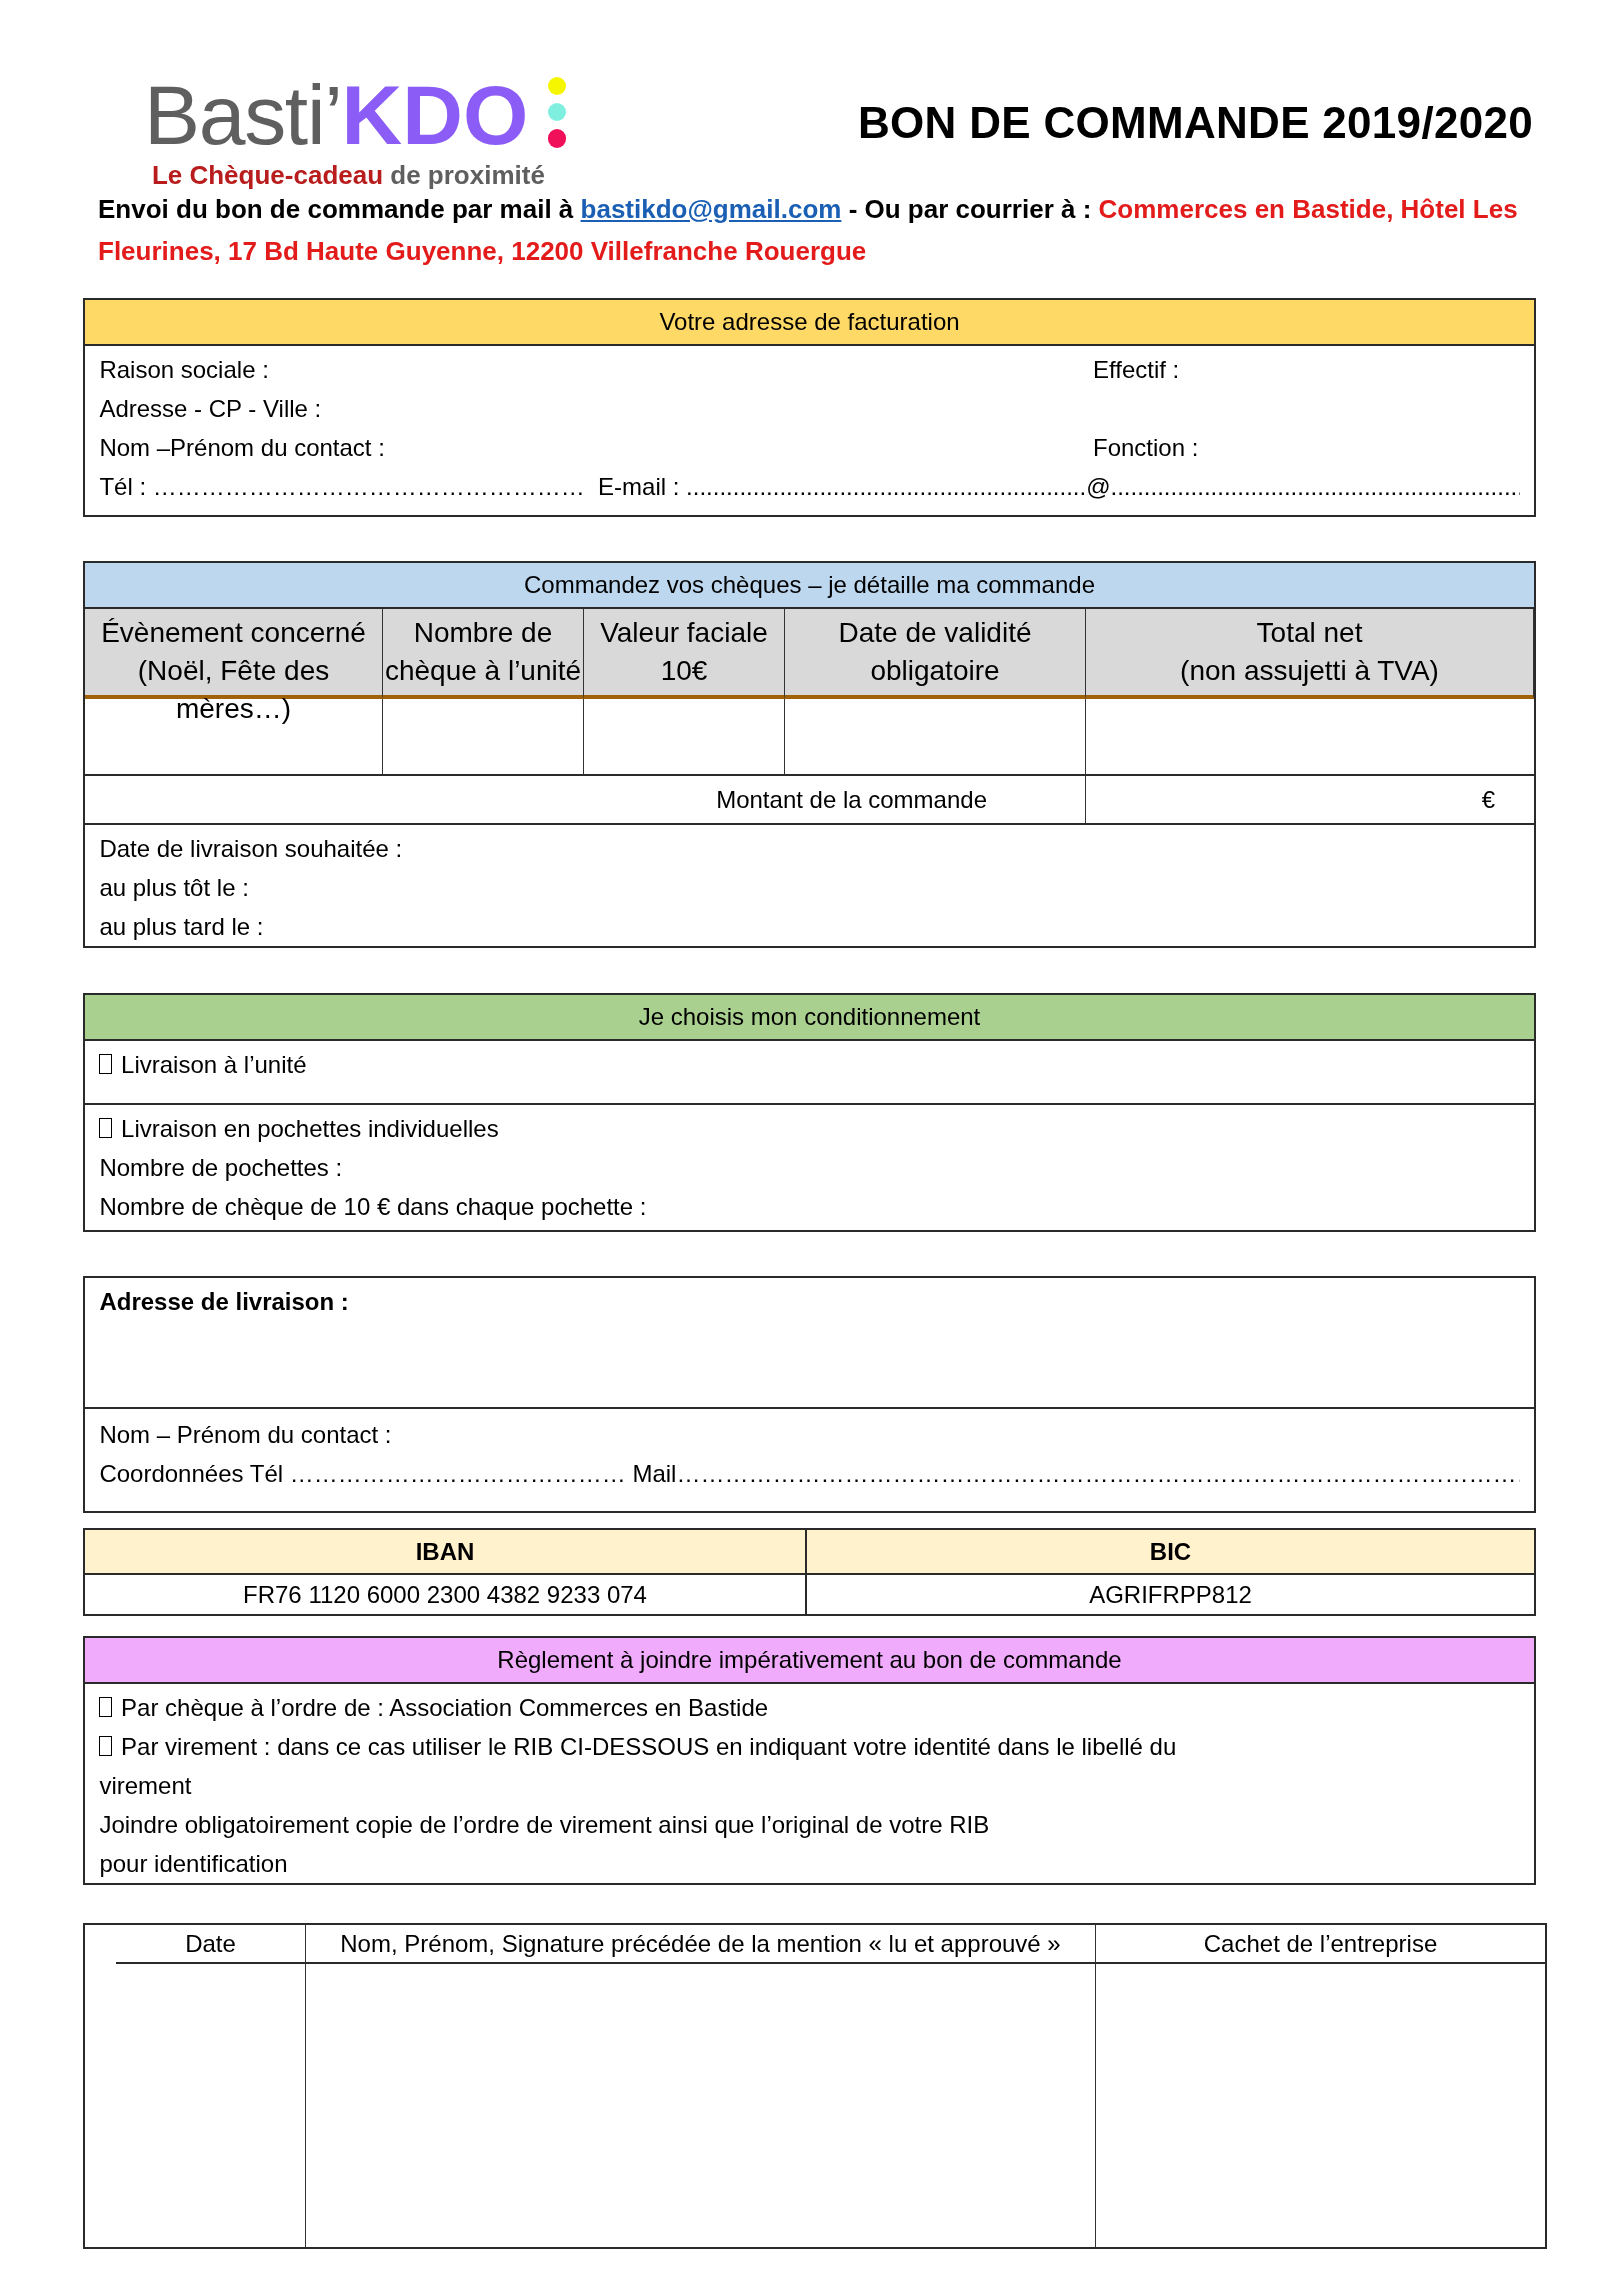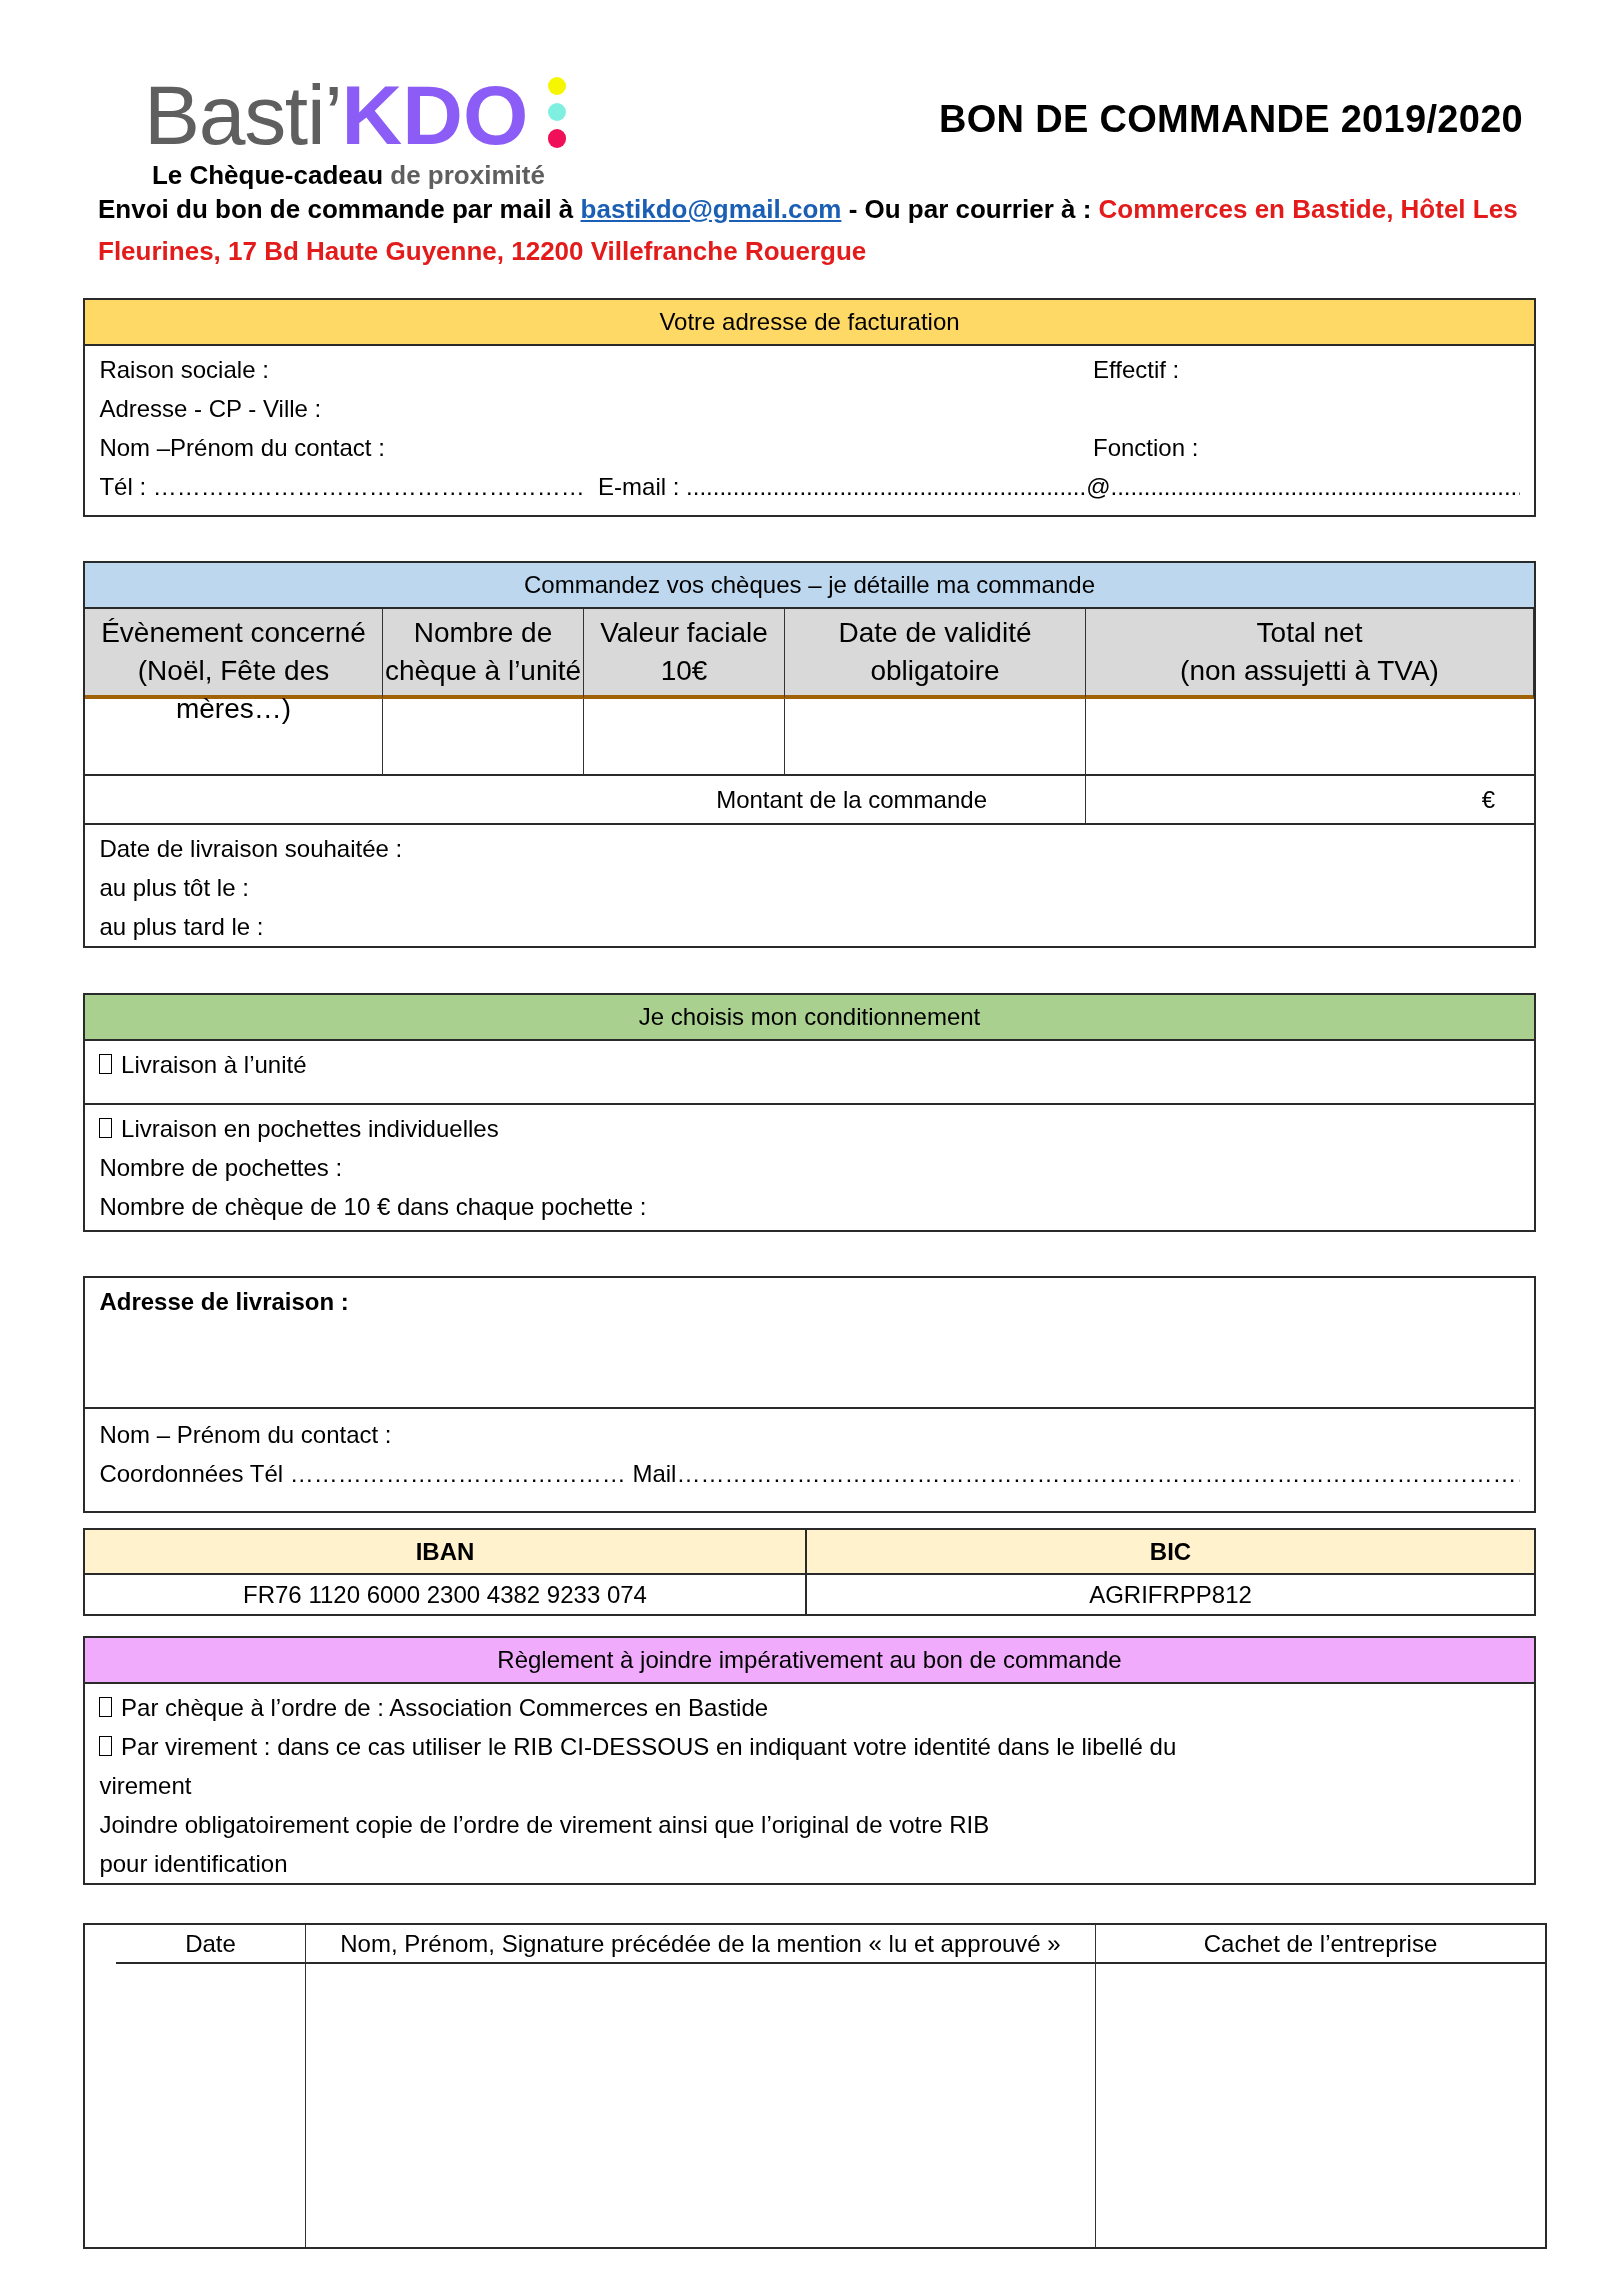--- a/index.html
+++ b/index.html
@@ -8,24 +8,24 @@
   .abs { position:absolute; }
 
   
   .logo { left:144px; top:69px; width:445px; height:118px; }
   .logo-basti { position:absolute; left:0; top:0; font-family:"Liberation Sans", sans-serif;
                 font-size:84px; line-height:92px; color:#5f5f5f; letter-spacing:-1.3px; }
   .logo-kdo { color:#8b5cf6; font-weight:bold; letter-spacing:0; }
   .logo-dots { position:absolute; left:404px; top:7.9px; width:19.6px; }
   .dot { width:18.3px; height:18.3px; border-radius:50%; margin-bottom:7.9px; }
   .logo-tag { position:absolute; left:7.9px; top:92px; font-size:26px; line-height:29px; font-weight:bold; }
-  .tag-green { color:#000000; }
+  .tag-green { color:#b91c1c; }
   .tag-grey { color:#5f5f5f; }
 
-  .title { right:100px; top:98px; font-size:38px; font-weight:bold; letter-spacing:0.3px;
+  .title { right:90px; top:98px; font-size:44px; font-weight:bold; letter-spacing:0.3px;
            font-family:"Liberation Sans", sans-serif; }
 
   .intro { left:98px; top:188px; width:1440px; font-size:26px; line-height:42px; font-weight:bold; }
   .intro .link { color:#1a5fb4; text-decoration:underline; }
   .intro .red { color:#e31b1b; }
 
   
   .box { position:absolute; left:83px; width:1453px; border:2px solid #2a2a2a; box-sizing:border-box; }
   .hdr { border-bottom:2px solid #2a2a2a; text-align:center; font-weight:normal;
          font-size:24px; height:44px; line-height:44px; }

